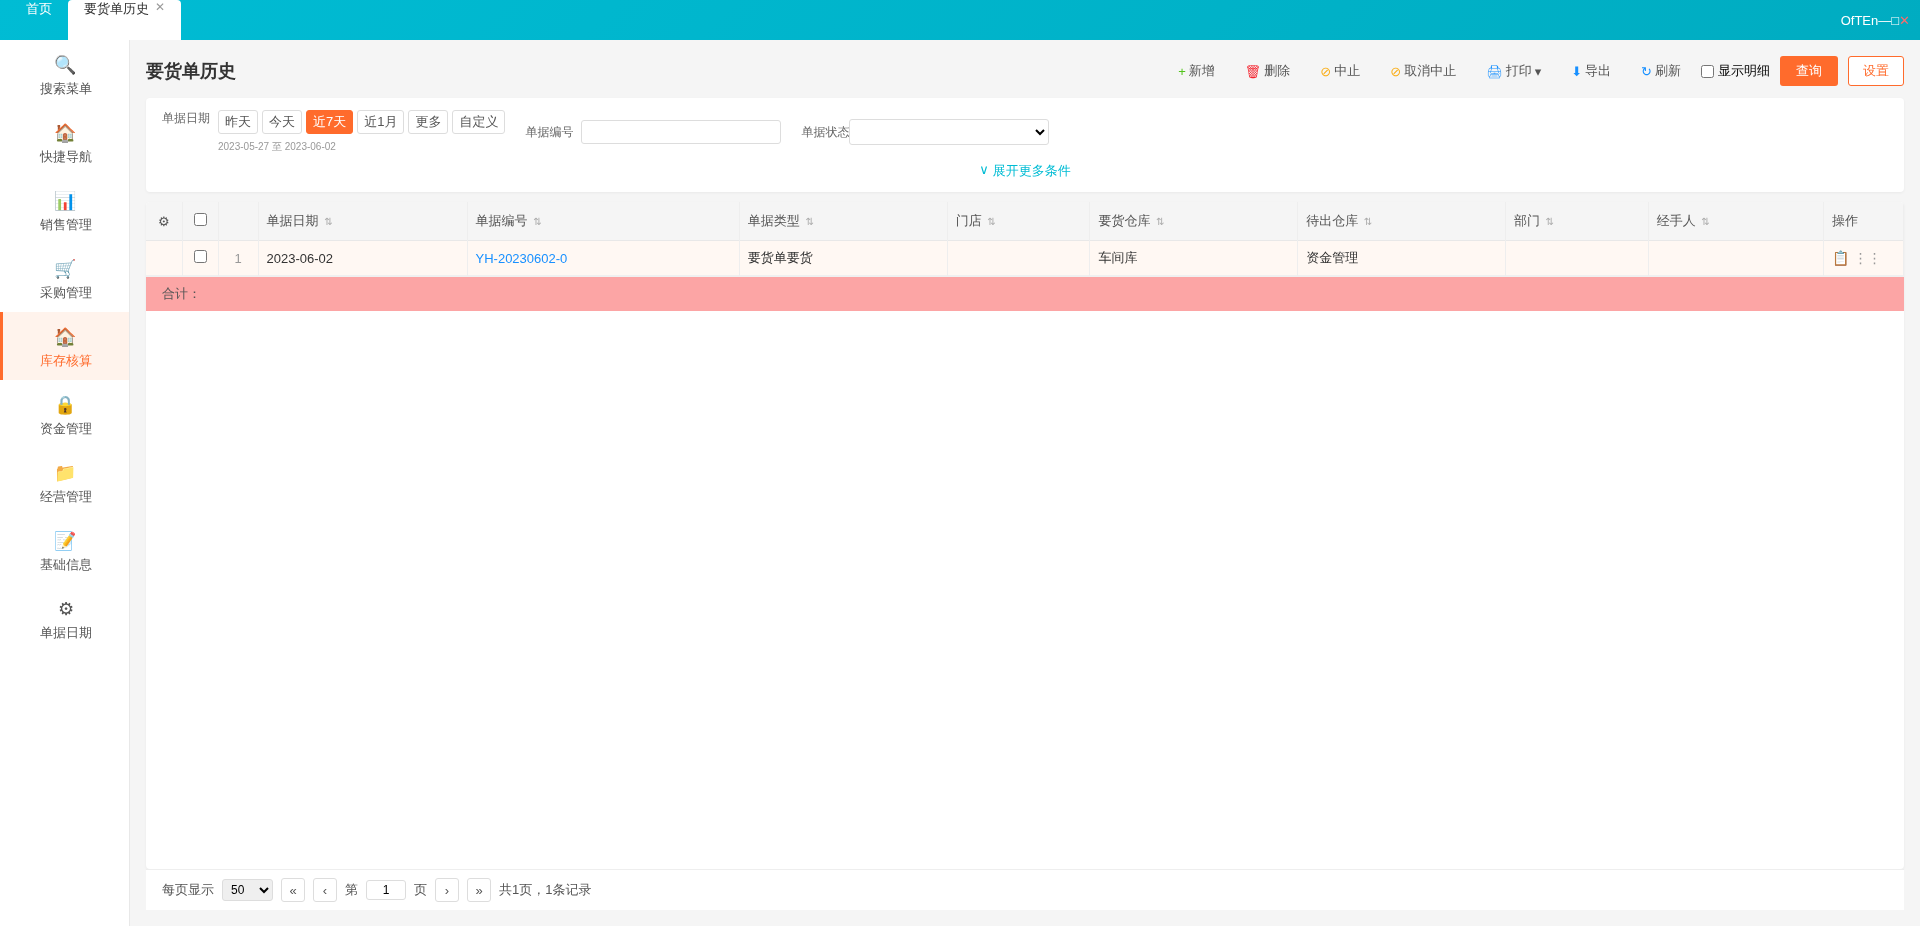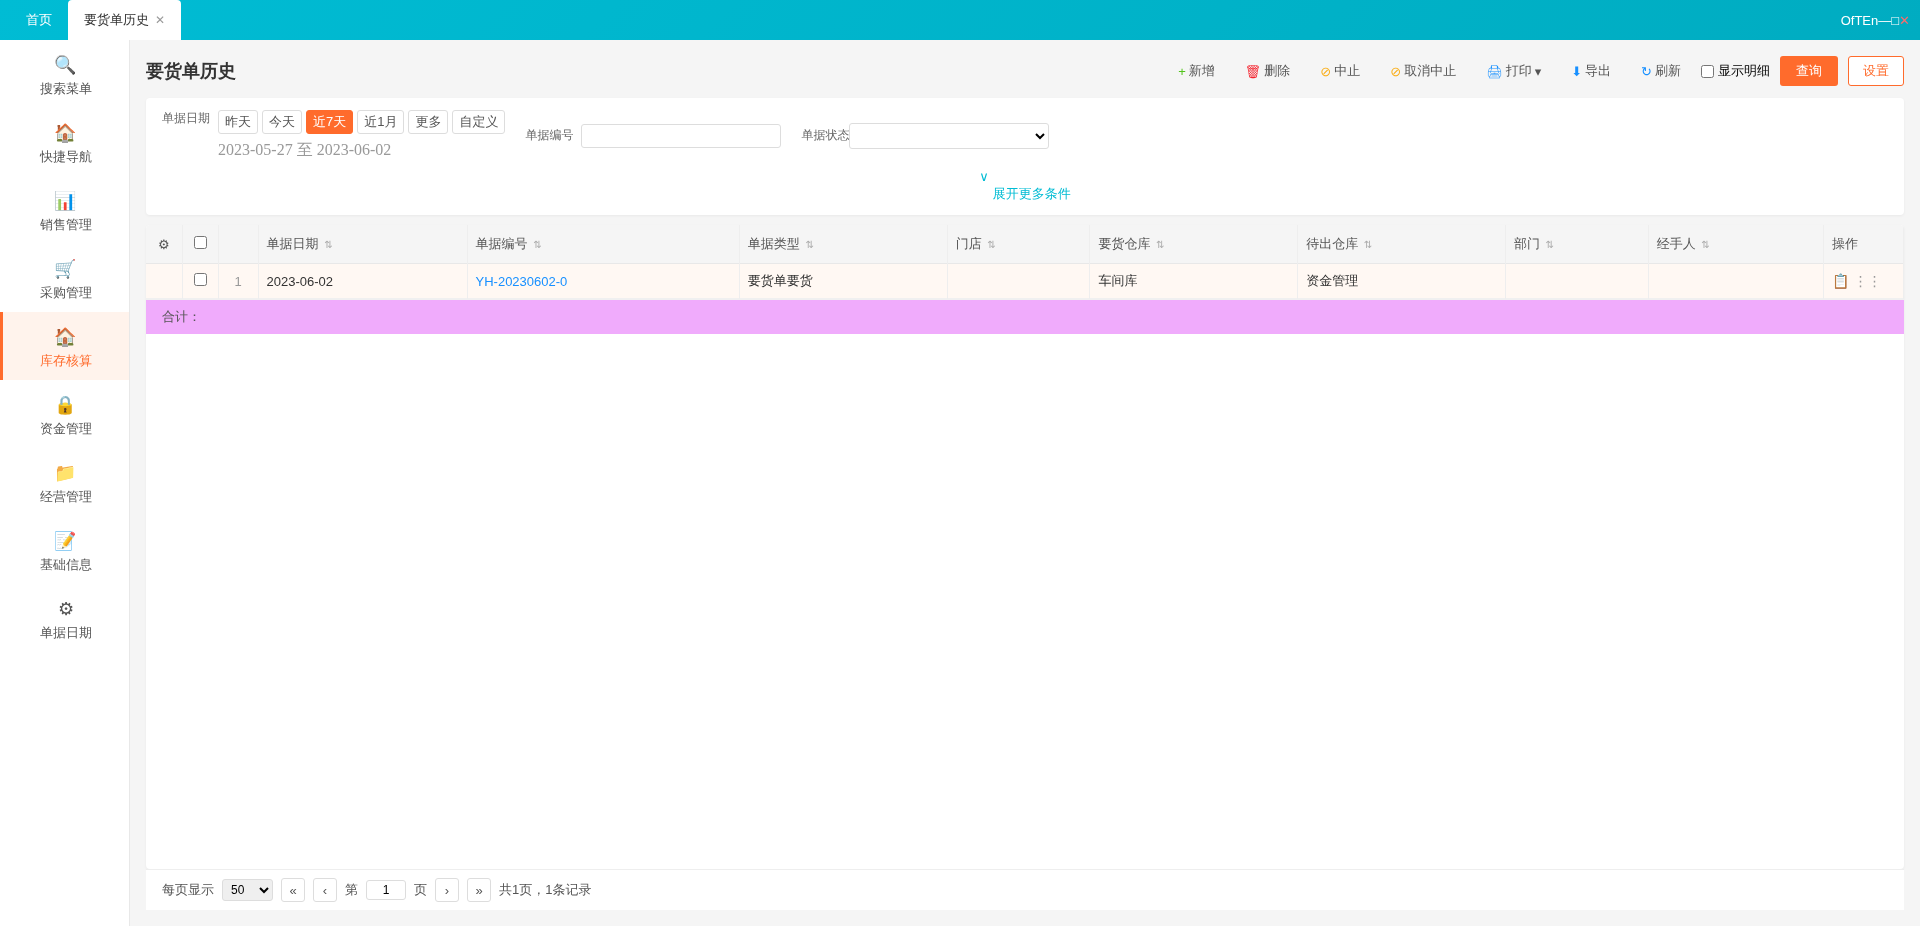--- a/index.html
+++ b/index.html
@@ -18,21 +18,21 @@
     .top-bar-tabs {
       display: flex;
       align-items: center;
       flex: 1;
       height: 100%;
     }
     .tab-item {
       height: 100%;
       padding: 0 16px;
       display: flex;
-      align-items: center;
+      align-items: flex-start;
       cursor: pointer;
       color: white;
       font-size: 13px;
       position: relative;
     }
     .tab-item.active {
       background: white;
       color: #333;
       border-radius: 4px 4px 0 0;
     }
@@ -182,23 +182,22 @@
       background: white;
       color: #555;
     }
     .date-btn.active {
       background: #ff6b2c;
       color: white;
       border-color: #ff6b2c;
       text-align: center;
     }
     .date-range {
-      font-size: 16px;
+      font-size: 10px;
       color: #999;
-      font-family: Liberation Serif, serif;
     }
     .filter-input {
       border: 1px solid #ddd;
       border-radius: 3px;
       padding: 4px 8px;
       font-size: 12px;
       width: 200px;
       outline: none;
     }
     .filter-select {
@@ -276,21 +275,21 @@
       align-items: center;
     }
     .action-icon {
       cursor: pointer;
       color: #999;
       font-size: 14px;
     }
 
     
     .table-footer {
-      background: #f0abfc;
+      background: #fca5a5;
       border-top: 1px solid #f0f0f0;
       padding: 8px 16px;
       font-size: 12px;
       color: #555;
       display: flex;
       align-items: center;
     }
 
     
     .pagination-bar {
@@ -489,21 +488,21 @@
         <div style="display:flex;align-items:center;gap:0;">
           <span class="filter-label">单据状态</span>
           <select class="filter-select">
             <option value=""></option>
           </select>
         </div>
       </div>
 
       <div class="expand-more">
         <span>∨</span>
-        <span style="margin-left:4px;margin-top:16px;">展开更多条件</span>
+        <span style="margin-left:4px;">展开更多条件</span>
       </div>
     </div>
 
     <div class="table-container">
       <table>
         <thead>
           <tr>
             <th class="settings-icon-cell">⚙</th>
             <th class="checkbox-cell">
               <input type="checkbox" style="">

